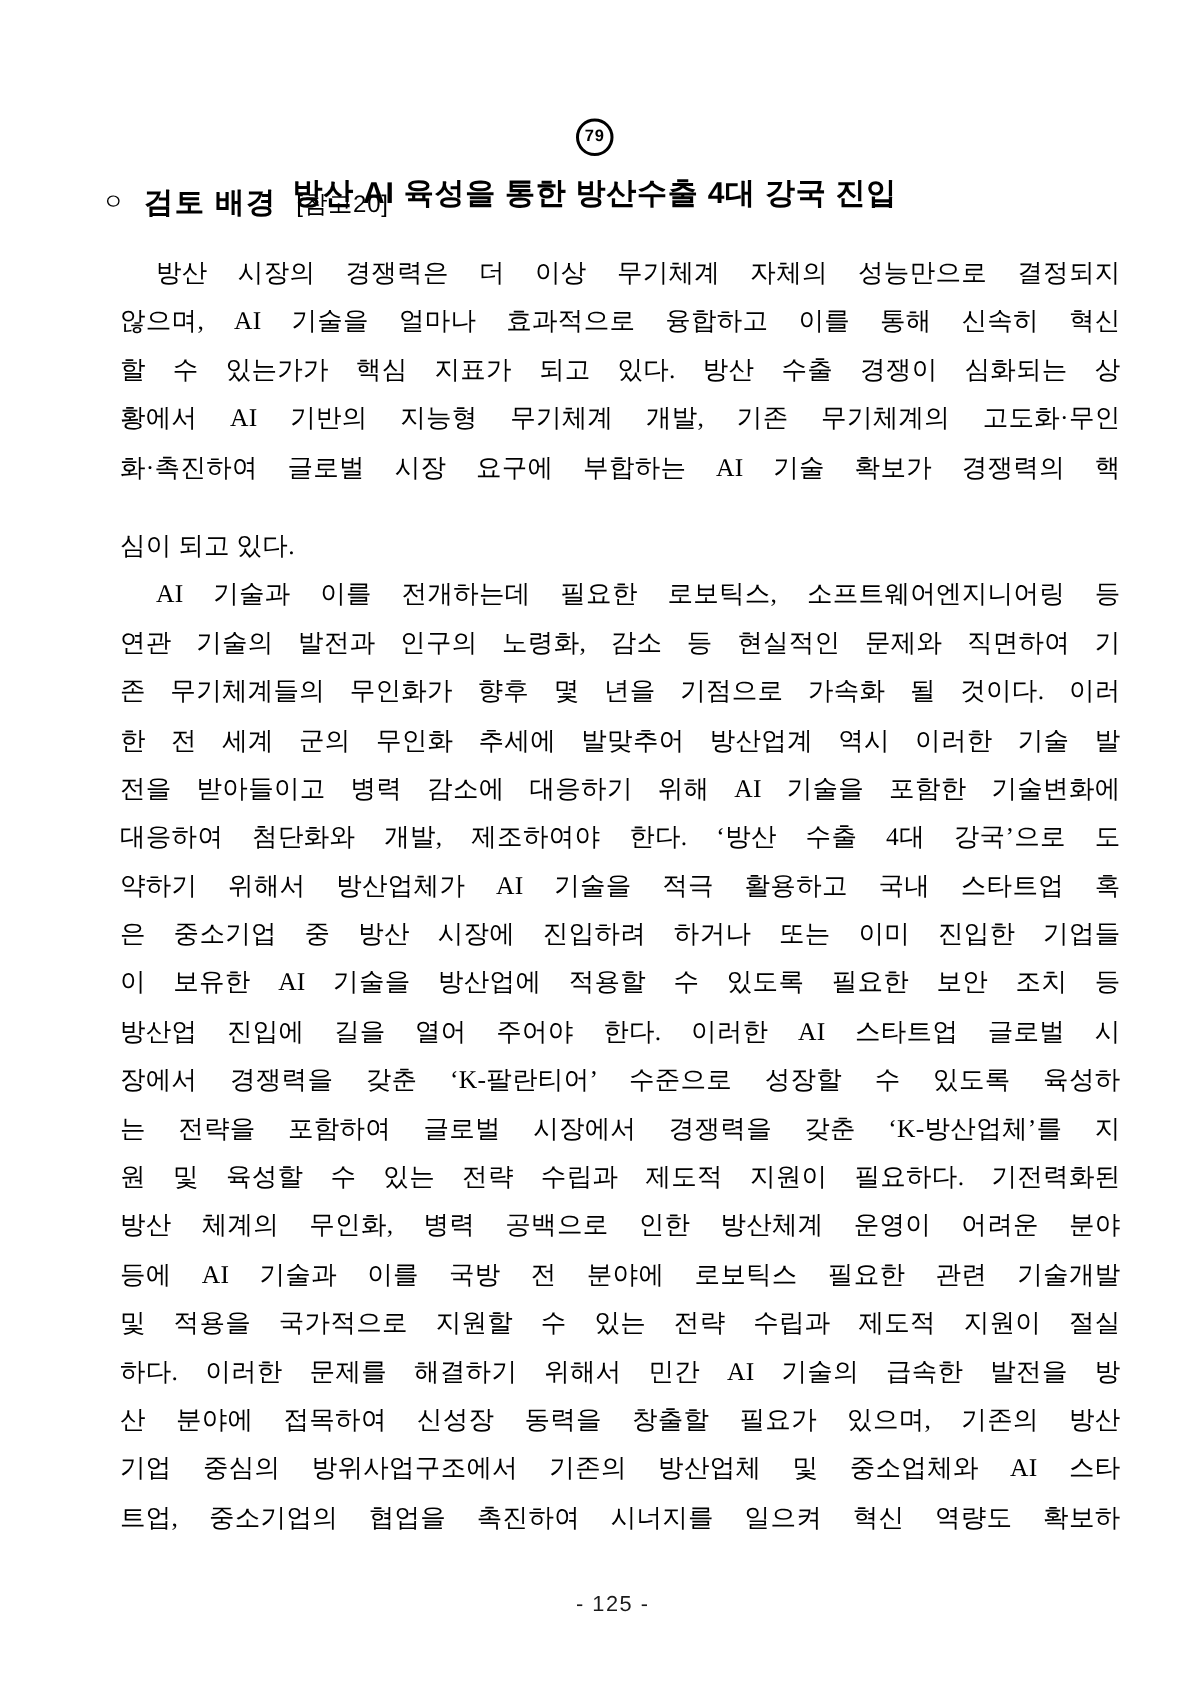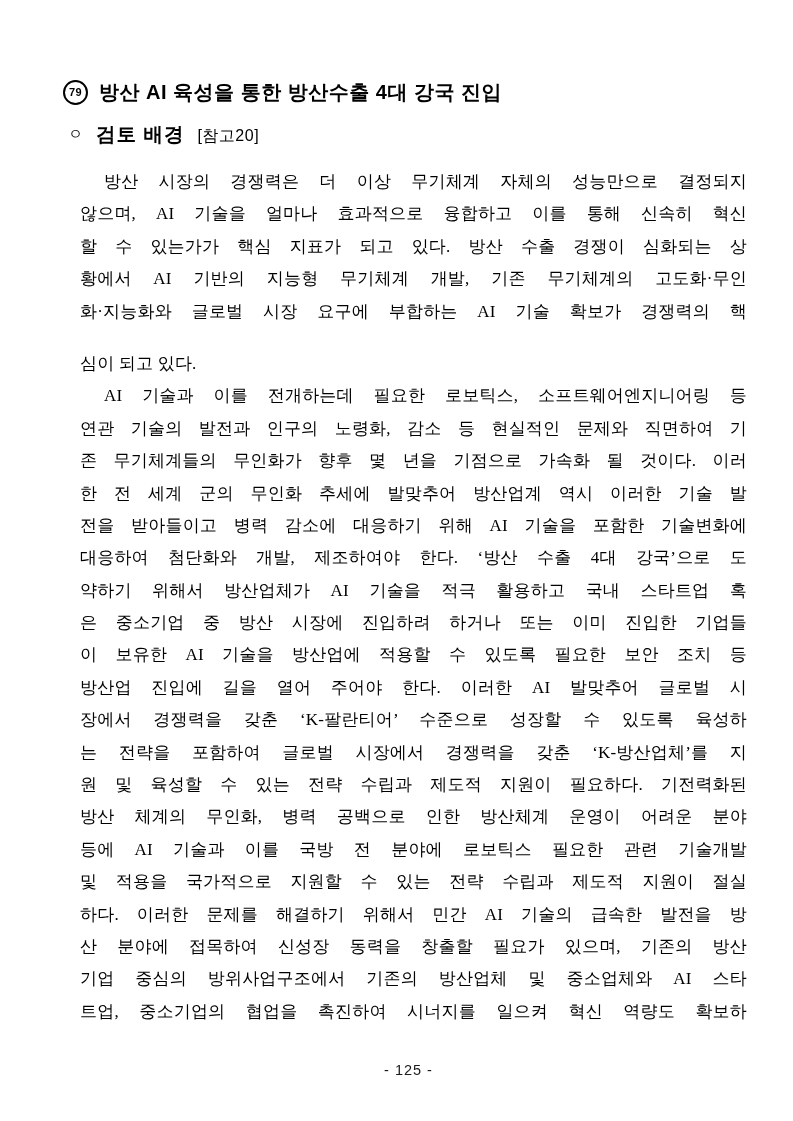--- a/index.html
+++ b/index.html
@@ -22,20 +22,21 @@
     left: 63px;
     width: 667px;
     display: flex;
     align-items: center;
     gap: 11px;
     font-family: "Liberation Sans", "DejaVu Sans", sans-serif;
     font-weight: bold;
     font-size: 20px;
     letter-spacing: 0.5px;
     white-space: nowrap;
+    flex-direction: column;
   }
   .num-badge {
     flex: 0 0 auto;
     width: 21px;
     height: 21px;
     border: 2px solid #000000;
     border-radius: 50%;
     display: inline-flex;
     align-items: center;
     justify-content: center;
@@ -119,32 +120,32 @@
     <span class="section-bullet">ㅇ</span>
     <span class="section-title">검토 배경</span>
     <span class="section-ref">[참고20]</span>
   </div>
 
   <div class="body-block" id="body-block">
       <div class="body-line indent">방산 시장의 경쟁력은 더 이상 무기체계 자체의 성능만으로 결정되지</div>
       <div class="body-line">않으며, AI 기술을 얼마나 효과적으로 융합하고 이를 통해 신속히 혁신</div>
       <div class="body-line">할 수 있는가가 핵심 지표가 되고 있다. 방산 수출 경쟁이 심화되는 상</div>
       <div class="body-line">황에서 AI 기반의 지능형 무기체계 개발, 기존 무기체계의 고도화·무인</div>
-      <div class="body-line">화·지능화와 글로벌 시장 요구에 부합하는 AI 기술 확보가 경쟁력의 핵</div>
+      <div class="body-line">화·촉진하여 글로벌 시장 요구에 부합하는 AI 기술 확보가 경쟁력의 핵</div>
       <div class="body-line no-justify">심이 되고 있다.</div>
       <div class="body-line indent">AI 기술과 이를 전개하는데 필요한 로보틱스, 소프트웨어엔지니어링 등</div>
       <div class="body-line">연관 기술의 발전과 인구의 노령화, 감소 등 현실적인 문제와 직면하여 기</div>
       <div class="body-line">존 무기체계들의 무인화가 향후 몇 년을 기점으로 가속화 될 것이다. 이러</div>
       <div class="body-line">한 전 세계 군의 무인화 추세에 발맞추어 방산업계 역시 이러한 기술 발</div>
       <div class="body-line">전을 받아들이고 병력 감소에 대응하기 위해 AI 기술을 포함한 기술변화에</div>
       <div class="body-line">대응하여 첨단화와 개발, 제조하여야 한다. ‘방산 수출 4대 강국’으로 도</div>
       <div class="body-line">약하기 위해서 방산업체가 AI 기술을 적극 활용하고 국내 스타트업 혹</div>
       <div class="body-line">은 중소기업 중 방산 시장에 진입하려 하거나 또는 이미 진입한 기업들</div>
       <div class="body-line">이 보유한 AI 기술을 방산업에 적용할 수 있도록 필요한 보안 조치 등</div>
-      <div class="body-line">방산업 진입에 길을 열어 주어야 한다. 이러한 AI 발맞추어 글로벌 시</div>
+      <div class="body-line">방산업 진입에 길을 열어 주어야 한다. 이러한 AI 스타트업 글로벌 시</div>
       <div class="body-line">장에서 경쟁력을 갖춘 ‘K-팔란티어’ 수준으로 성장할 수 있도록 육성하</div>
       <div class="body-line">는 전략을 포함하여 글로벌 시장에서 경쟁력을 갖춘 ‘K-방산업체’를 지</div>
       <div class="body-line">원 및 육성할 수 있는 전략 수립과 제도적 지원이 필요하다. 기전력화된</div>
       <div class="body-line">방산 체계의 무인화, 병력 공백으로 인한 방산체계 운영이 어려운 분야</div>
       <div class="body-line">등에 AI 기술과 이를 국방 전 분야에 로보틱스 필요한 관련 기술개발</div>
       <div class="body-line">및 적용을 국가적으로 지원할 수 있는 전략 수립과 제도적 지원이 절실</div>
       <div class="body-line">하다. 이러한 문제를 해결하기 위해서 민간 AI 기술의 급속한 발전을 방</div>
       <div class="body-line">산 분야에 접목하여 신성장 동력을 창출할 필요가 있으며, 기존의 방산</div>
       <div class="body-line">기업 중심의 방위사업구조에서 기존의 방산업체 및 중소업체와 AI 스타</div>
       <div class="body-line">트업, 중소기업의 협업을 촉진하여 시너지를 일으켜 혁신 역량도 확보하</div>

